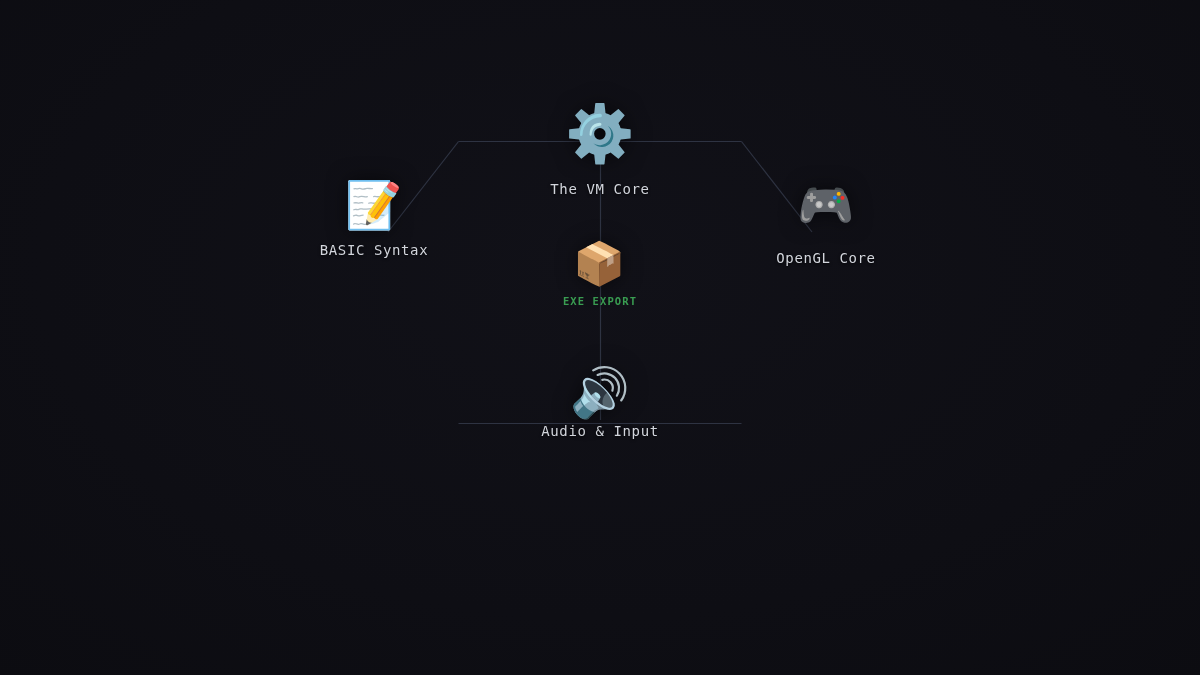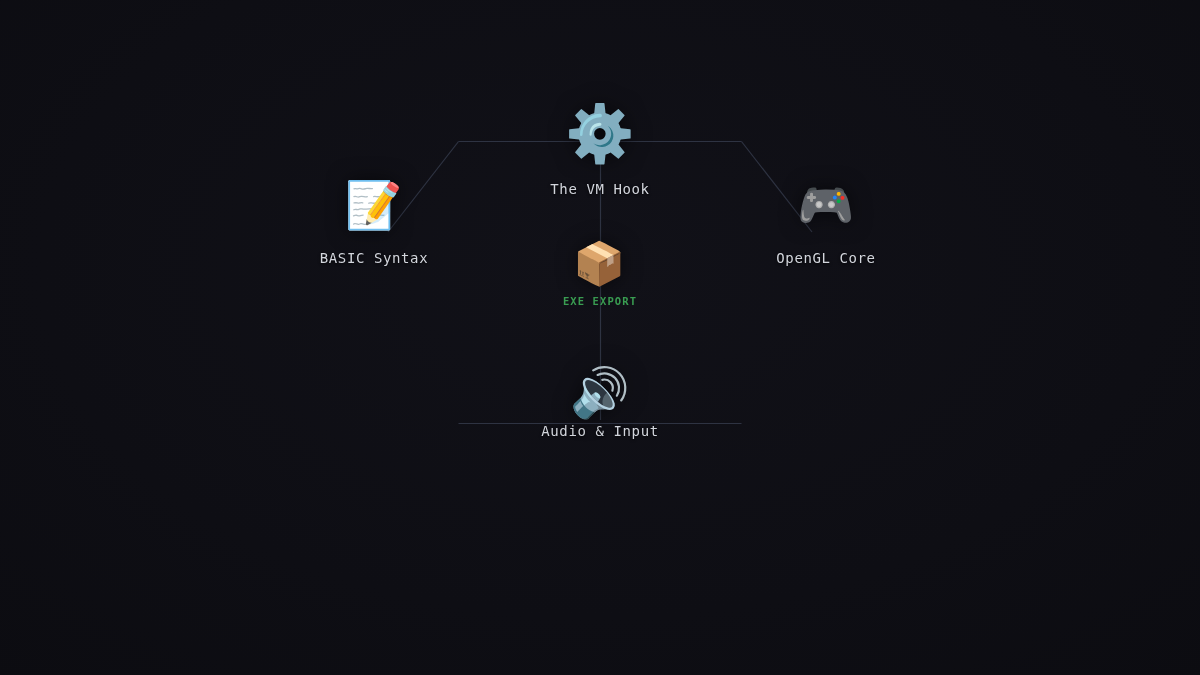--- a/index.html
+++ b/index.html
@@ -60,21 +60,21 @@
     white-space:nowrap;
   }
 
   
   #node-core    { left:600px; top:106px; }
   #node-core .glyph   { font-size:56px; }
   #node-core .caption { margin-top:19px; }
 
   #node-basic   { left:374px; top:182px; }
   #node-basic .glyph  { font-size:46px; }
-  #node-basic .caption{ margin-top:22px; }
+  #node-basic .caption{ margin-top:14px; }
 
   #node-opengl  { left:826px; top:182px; }
   #node-opengl .glyph { font-size:46px; }
   #node-opengl .caption{ margin-top:22px; }
 
   #node-exe     { left:600px; top:243px; }
   #node-exe .glyph    { font-size:42px; }
   #node-exe .badge    { margin-top:10px; }
 
   #node-audio   { left:600px; top:368px; }
@@ -146,21 +146,21 @@
       <path d="M458.5 141.5 L388 232"></path>
 
       <path d="M741.5 141.5 L812 232"></path>
 
       <path d="M458.5 423.5 H741.5"></path>
     </g>
   </svg>
 
   <div class="node" id="node-core">
     <div class="glyph">⚙️</div>
-    <div class="caption">The VM Hook</div>
+    <div class="caption">The VM Core</div>
   </div>
 
   <div class="node" id="node-basic">
     <div class="glyph">📝</div>
     <div class="caption">BASIC Syntax</div>
   </div>
 
   <div class="node" id="node-opengl">
     <div class="glyph">🎮</div>
     <div class="caption">OpenGL Core</div>

